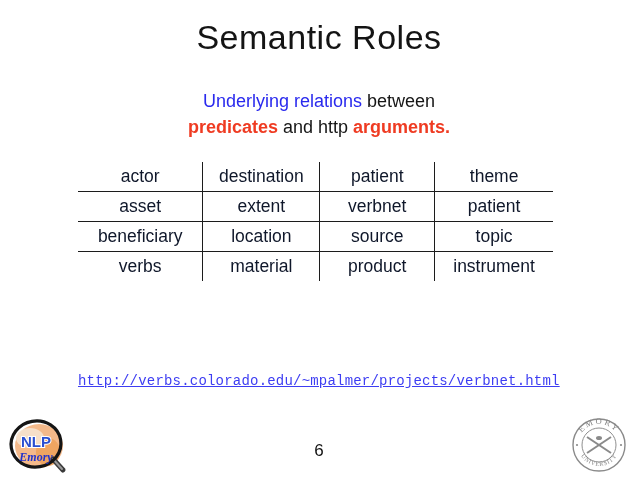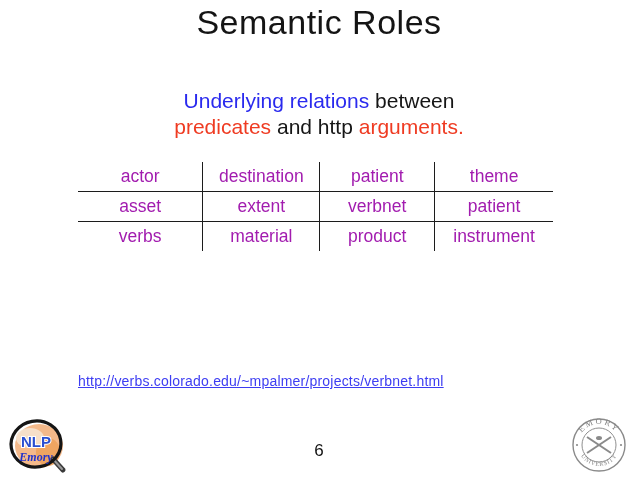--- a/index.html
+++ b/index.html
@@ -6,58 +6,58 @@
   body {
     width:638px; height:479px;
     background:#ffffff;
     font-family:"Liberation Sans", sans-serif;
     position:relative;
     overflow:hidden;
   }
   .slide { position:absolute; inset:0; }
 
   .title {
-    position:absolute; top:3px; left:0; width:638px;
+    position:absolute; top:18px; left:0; width:638px;
     text-align:center;
     font-size:34px; font-weight:400; color:#141414;
     letter-spacing:0.5px;
   }
 
   .subtitle {
     position:absolute; top:88px; left:0; width:638px;
     text-align:center;
-    font-size:21px; line-height:26px;
+    font-size:18px; line-height:26px;
     color:#161616;
   }
   .c-blue { color:#2a2aee; }
-  .c-red  { color:#ef3b22; }
+  .c-red  { color:#ef3b22;font-weight:bold; }
 
   table.roles {
     position:absolute; left:78px; top:162px;
     width:475px;
     border-collapse:collapse;
     table-layout:fixed;
   }
   table.roles td {
     border:1.5px solid #1c1c1c;
     height:29px;
     text-align:center; vertical-align:middle;
-    font-size:17.5px; color:#a21caf;
+    font-size:17.5px; color:#0f172a;
     padding:0 2px;
     white-space:nowrap;
     overflow:hidden;
   }
   table.roles tr:first-child td { border-top:none; }
   table.roles tr:last-child  td { border-bottom:none; }
   table.roles td:first-child { border-left:none; }
   table.roles td:last-child  { border-right:none; }
 
   a.verbnet-link {
     position:absolute; left:78px; top:373px;
-    font-family:Liberation Sans, sans-serif;
+    font-family:Liberation Mono, monospace;
     font-size:14px;
     color:#3d3df2;
     text-decoration:underline;
     letter-spacing:0.2px;
     white-space:nowrap;
   }
 
   .page-number {
     position:absolute; top:441px; left:0; width:638px;
     text-align:center;
@@ -109,20 +109,26 @@
         <td>patient</td>
         <td>theme</td>
       </tr>
       <tr>
         <td>asset</td>
         <td>extent</td>
         <td>verbnet</td>
         <td>patient</td>
       </tr>
       <tr>
+        <td>beneficiary</td>
+        <td>location</td>
+        <td>source</td>
+        <td>topic</td>
+      </tr>
+      <tr>
         <td>verbs</td>
         <td>material</td>
         <td>product</td>
         <td>instrument</td>
       </tr>
     </tbody>
   </table>
 
   <a class="verbnet-link" href="#">http://verbs.colorado.edu/~mpalmer/projects/verbnet.html</a>
 

